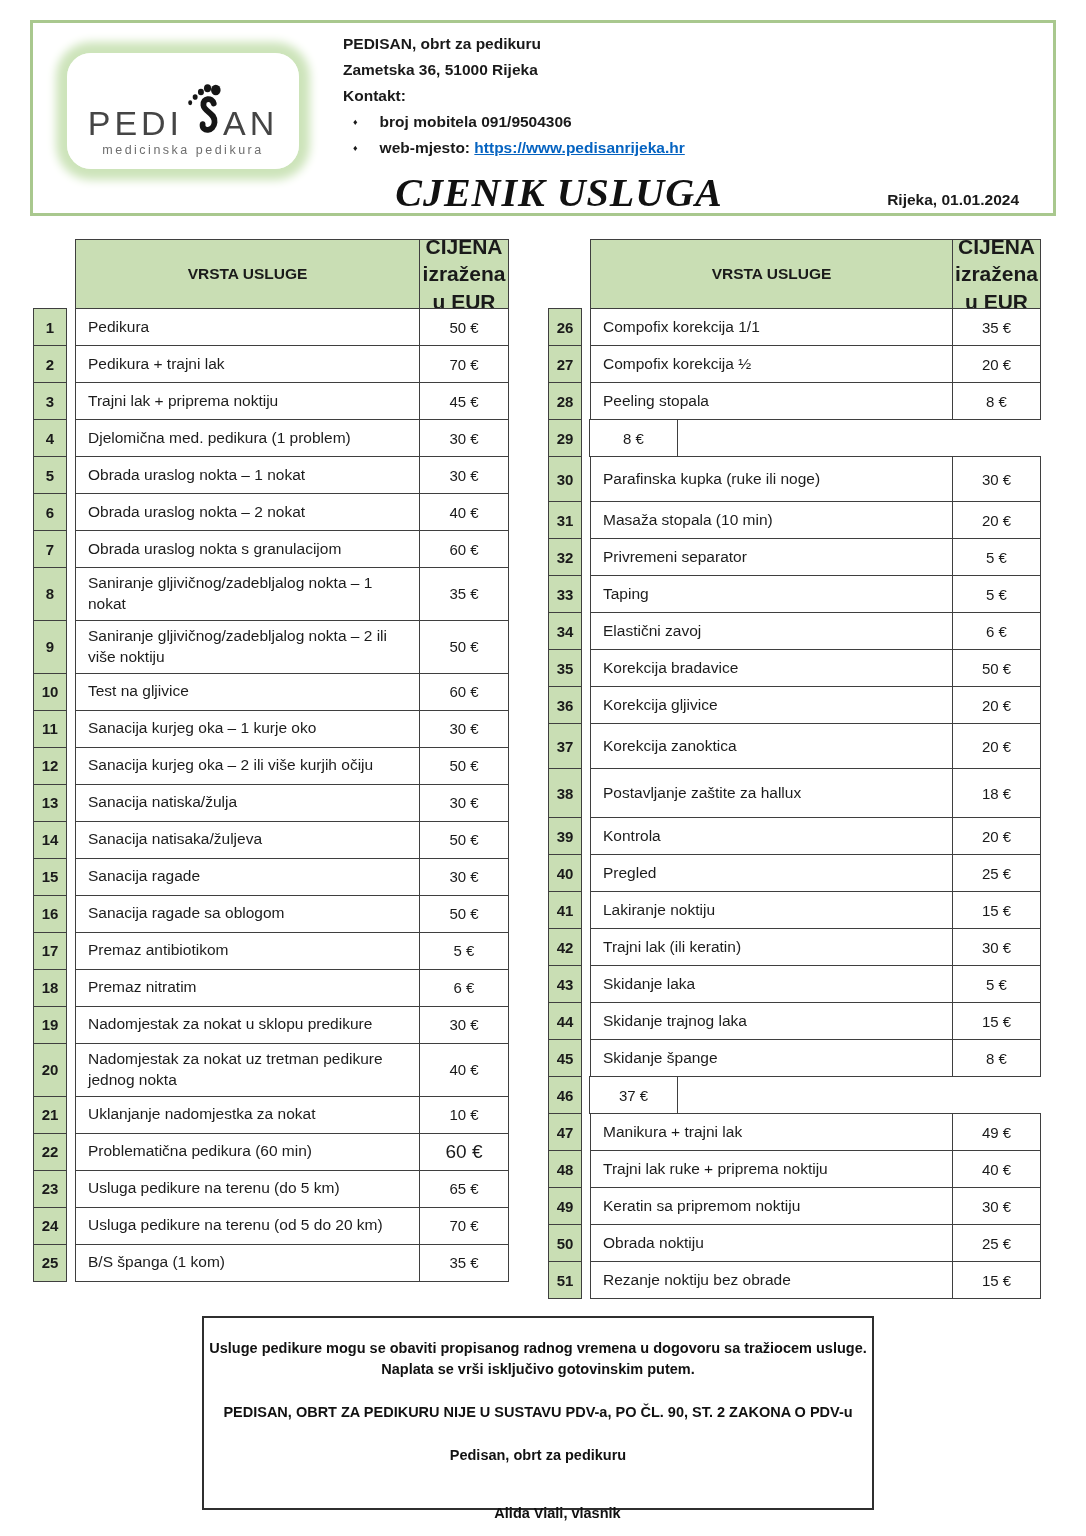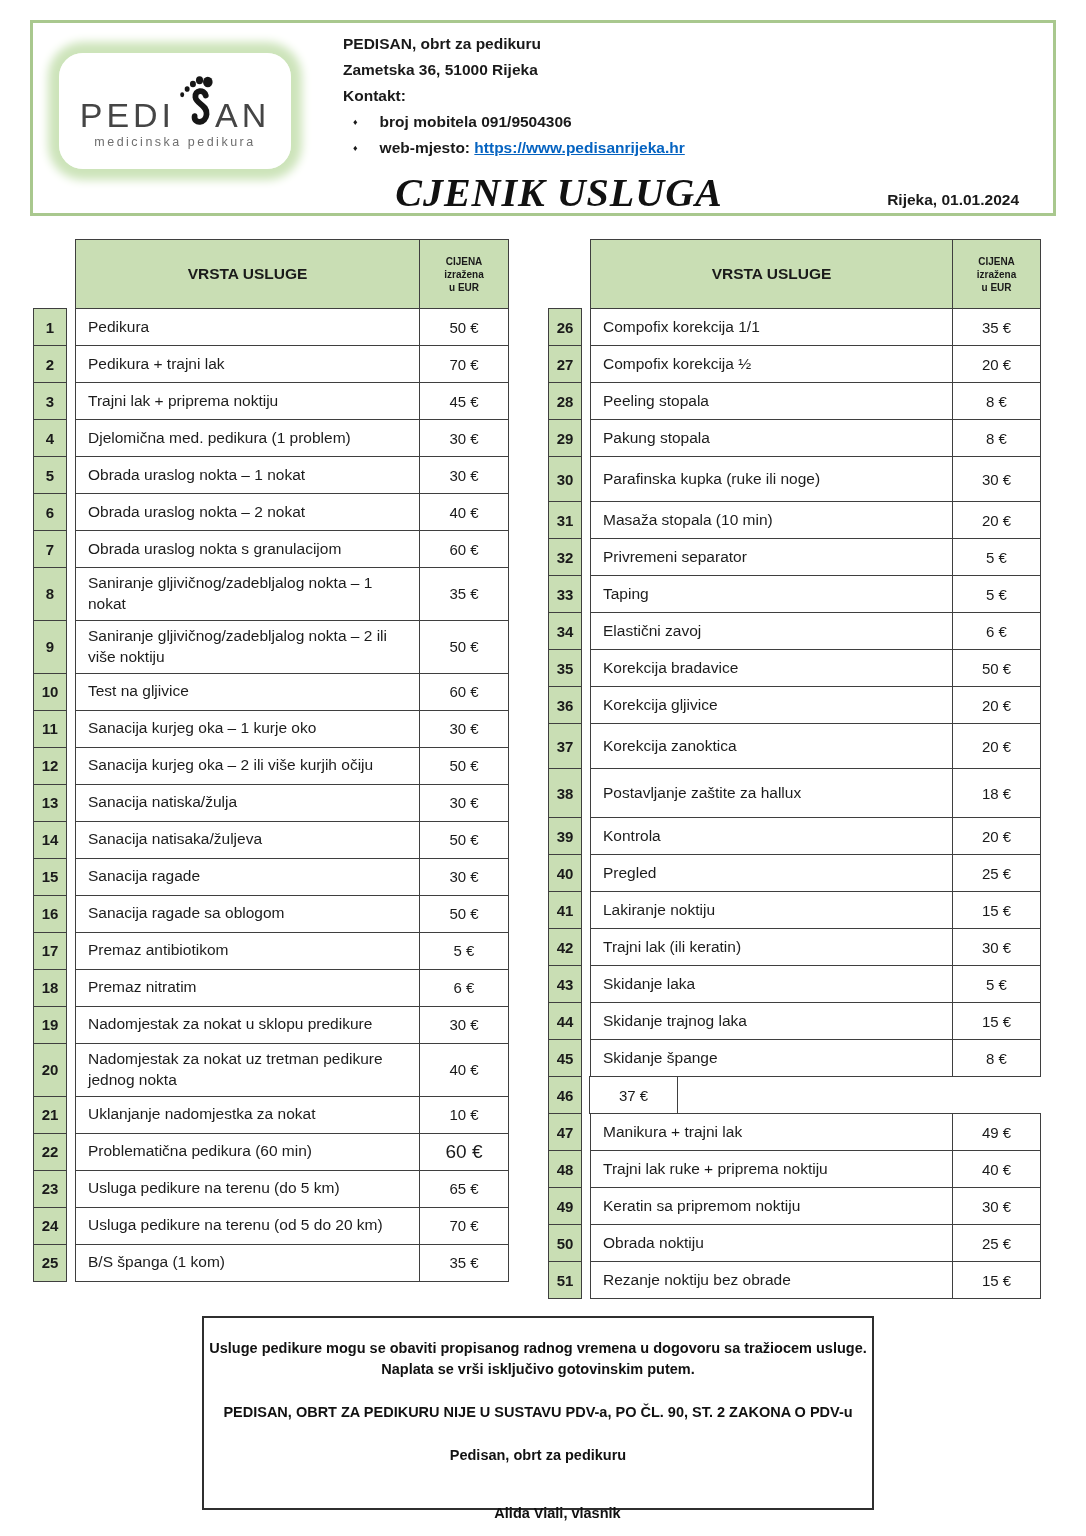--- a/index.html
+++ b/index.html
@@ -6,25 +6,25 @@
   body{
     width:1086px;height:1536px;position:relative;background:#fff;
     font-family:"Liberation Sans",sans-serif;color:#1a1a1a;overflow:hidden;
   }
   
   .header-box{
     position:absolute;left:30px;top:20px;width:1026px;height:196px;
     border:3px solid var(--header-border);box-sizing:border-box;background:#fff;
   }
   .logo{
-    position:absolute;left:26px;top:30px;width:232px;height:116px;
+    position:absolute;left:34px;top:30px;width:232px;height:116px;
     border-radius:24px;background:#fff;
     box-shadow:0 0 10px 11px var(--logo-glow), inset 0 0 6px 2px #fff;
     display:flex;flex-direction:column;align-items:center;justify-content:flex-end;
-    padding-bottom:20px;box-sizing:border-box;
+    padding-bottom:12px;box-sizing:border-box;
   }
   .logo-row{display:flex;align-items:flex-end;font-size:34px;letter-spacing:4px;
     color:#454545;line-height:1;font-weight:400;}
   .logo-foot{width:38px;height:64px;margin:0 1px -3px 1px;}
   .logo-sub{font-size:12.5px;color:#6e6e6e;letter-spacing:2.5px;margin-top:3px;}
   .company{position:absolute;left:310px;top:8px;font-weight:bold;font-size:15.5px;line-height:26px;}
   .bullet-line{display:flex;align-items:center;}
   .bullet{font-size:9px;margin:0 22px 0 10px;}
   .link{color:var(--link-blue);text-decoration:underline;}
   .doc-title{
@@ -41,21 +41,21 @@
   .cell{
     box-sizing:border-box;border:1px solid var(--cell-border);
     margin-top:-1px;background:#fff;
   }
   .row.head{margin-left:42px;}
   .namehead,.pricehead{
     height:70px;background:var(--cell-green);display:flex;align-items:center;
     justify-content:center;font-weight:bold;font-size:15.5px;
   }
   .pricehead{width:90px;margin-left:-1px;text-align:center;white-space:pre-line;
-    line-height:1.3;font-size:10px;}
+    line-height:1.3;font-size:21px;}
   .namehead{width:345px;}
   #table-right .namehead{width:363px;}
   #table-right .pricehead{width:89px;}
   .num{
     width:34px;min-height:38px;background:var(--cell-green);
     display:flex;align-items:center;justify-content:center;font-weight:bold;font-size:15px;
   }
   .gapcol{width:8px;}
   .name{
     width:345px;min-height:38px;display:flex;align-items:center;
@@ -304,21 +304,20 @@
     </div>
     <div class="row">
       <div class="cell num">28</div>
       <div class="gapcol"></div>
       <div class="cell name">Peeling stopala</div>
       <div class="cell price">8 €</div>
     </div>
     <div class="row">
       <div class="cell num">29</div>
       <div class="gapcol"></div>
-      <div class="cell name">Pakung stopala</div>
       <div class="cell price">8 €</div>
     </div>
     <div class="row">
       <div class="cell num" style="min-height: 46px;">30</div>
       <div class="gapcol"></div>
       <div class="cell name" style="min-height: 46px;">Parafinska kupka (ruke ili noge)</div>
       <div class="cell price" style="min-height: 46px;">30 €</div>
     </div>
     <div class="row">
       <div class="cell num">31</div>

